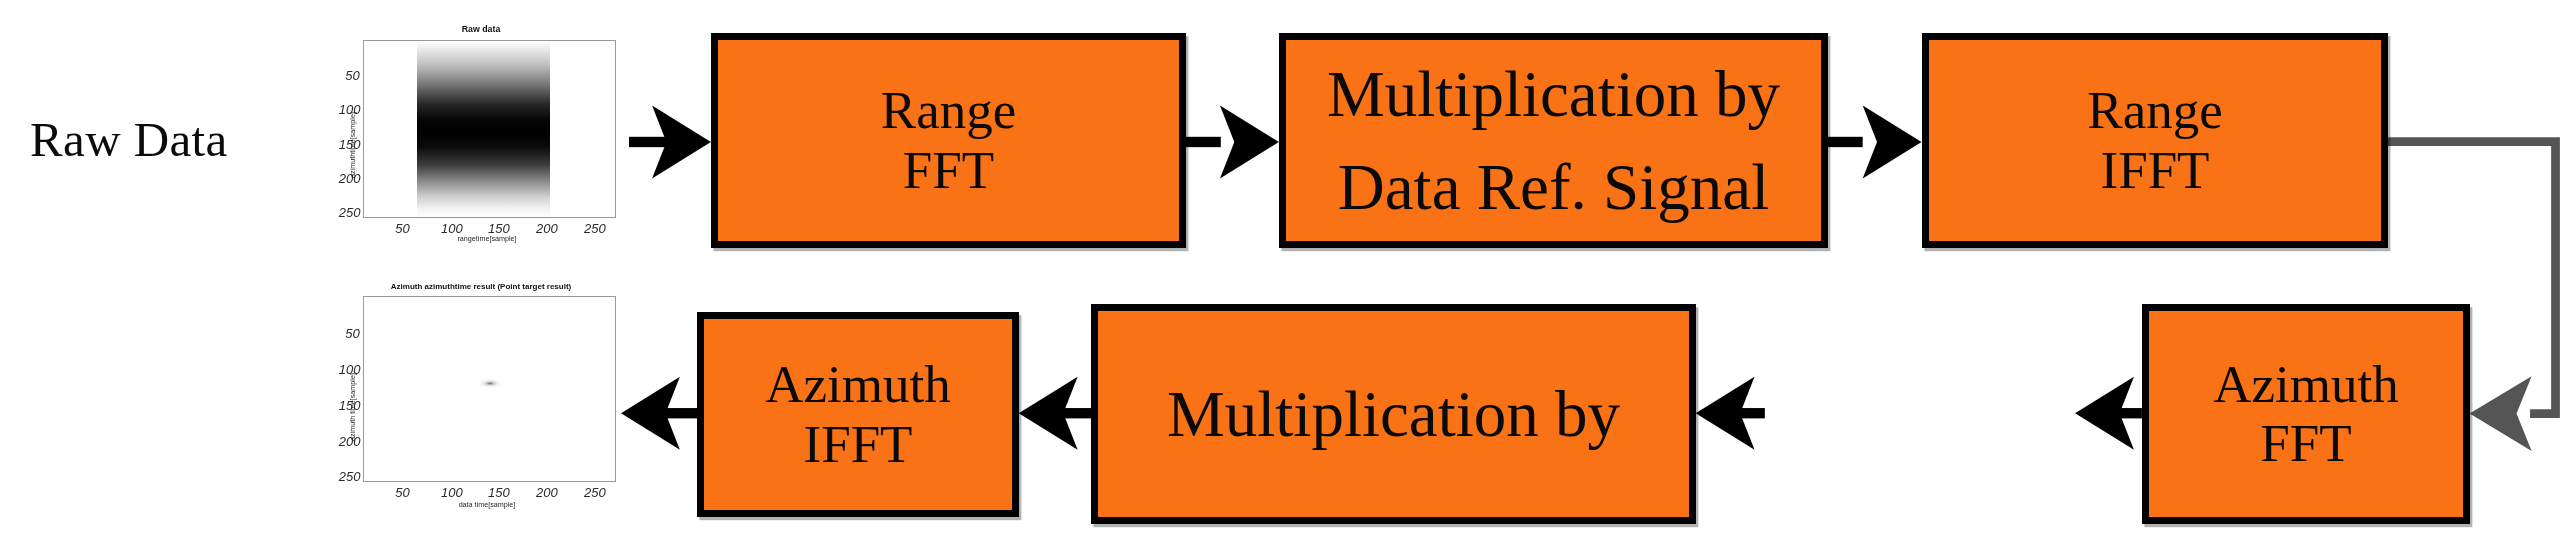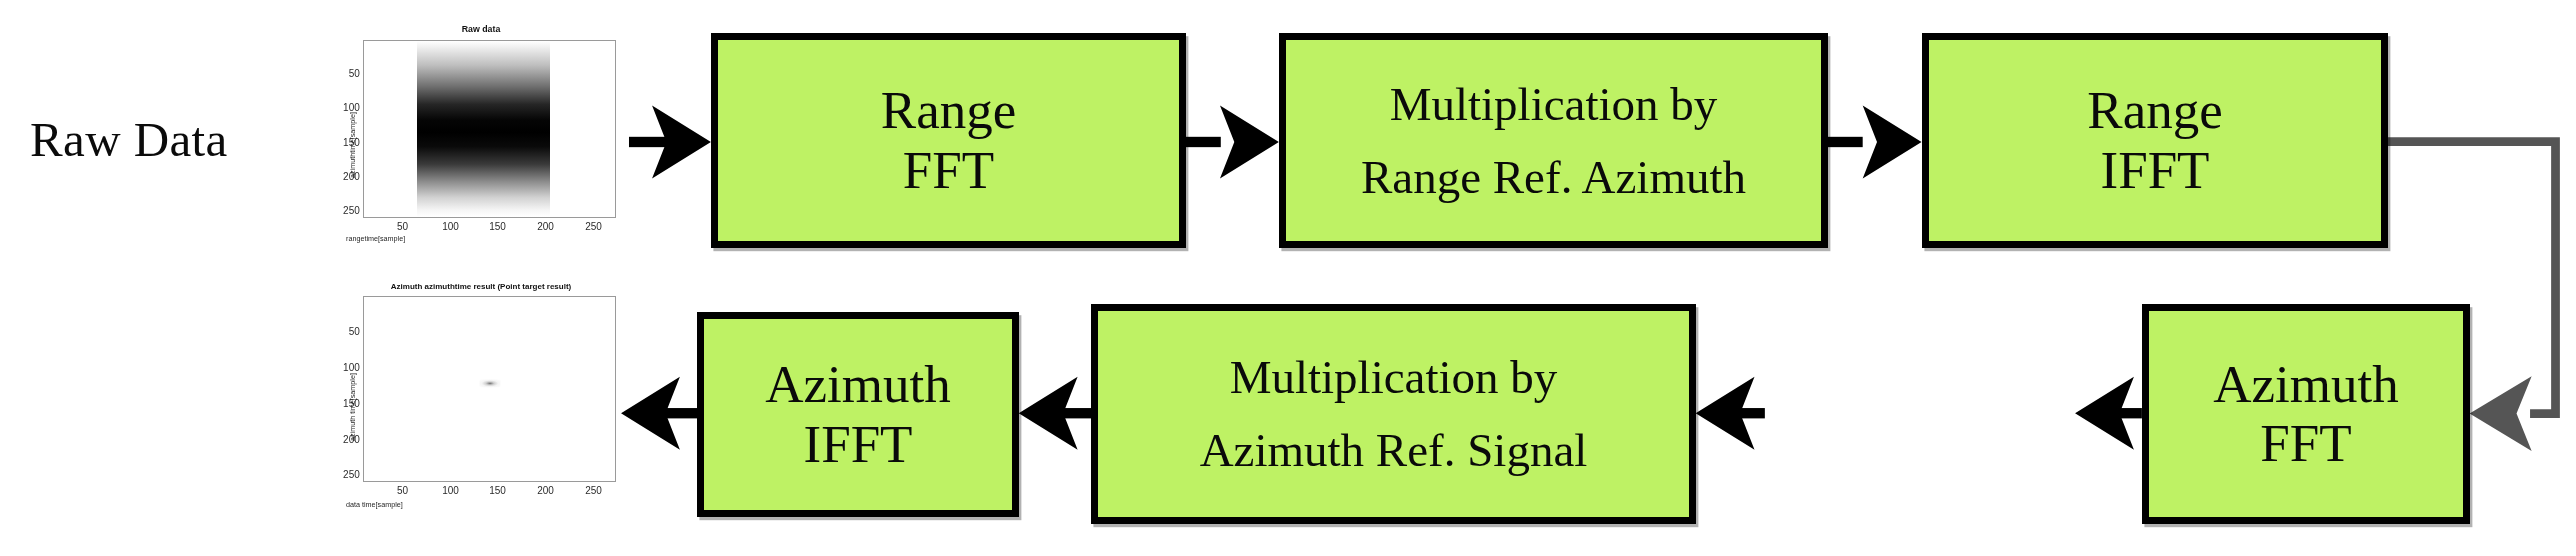--- a/index.html
+++ b/index.html
@@ -29,35 +29,35 @@
     white-space: nowrap;
     letter-spacing: 0.4px;
   }
   #label-raw-data { left: 30px; top: 111px; }
   #label-sar-image { left: 19px; top: 380px; }
 
   
   .proc-box {
     position: absolute;
     box-sizing: border-box;
-    background: #bef264;
+    background: #f97316;
     border: 7.2px solid #000000;
     display: flex;
     flex-direction: column;
     align-items: center;
     justify-content: center;
     text-align: center;
     color: #0a0a0a;
     font-family: "Liberation Serif", "DejaVu Serif", serif;
     line-height: 1.12;
     box-shadow: 2.4px 3.2px 0 rgba(0,0,0,0.30);
   }
   .proc-box .ln { display: block; white-space: nowrap; }
   .size-1 { font-size: 53px; }
-  .size-2 { font-size: 47px; gap: 20px; }
+  .size-2 { font-size: 65px; gap: 20px; }
 
   
   #box-range-fft        { left: 711px;  top: 33px;  width: 475px;  height: 215px; }
   #box-mult-range-ref   { left: 1279px; top: 33px;  width: 549px;  height: 215px; }
   #box-range-ifft       { left: 1922px; top: 33px;  width: 466px;  height: 215px; }
   
   #box-azimuth-ifft     { left: 697px;  top: 312px; width: 322px;  height: 205px; }
   #box-mult-azimuth-ref { left: 1091px; top: 304px; width: 605px;  height: 220px; }
   #box-rcmc             { left: 1765px; top: 304px; width: 310px;  height: 220px; }
   #box-azimuth-fft      { left: 2142px; top: 304px; width: 328px;  height: 220px; }
@@ -133,40 +133,42 @@
     background: radial-gradient(ellipse at center,
         rgba(90,90,90,0.85) 0%,
         rgba(150,150,150,0.45) 28%,
         rgba(205,205,205,0.22) 55%,
         rgba(255,255,255,0) 100%);
   }
 
   .tick-label {
     position: absolute;
     font-family: "Liberation Sans", "DejaVu Sans", sans-serif;
-    font-size: 10px;
+    font-size: 13px;
     color: #2b2b2b;
     white-space: nowrap;
+    font-style: italic;
   }
   .ytick { text-align: right; }
   .xtick { text-align: center; }
 
   .axis-name {
     position: absolute;
     font-family: "Liberation Sans", "DejaVu Sans", sans-serif;
     font-size: 7.2px;
     color: #1f1f1f;
     white-space: nowrap;
   }
   .axis-name.y {
     transform-origin: 0 0;
     transform: rotate(-90deg);
   }
   .axis-name.x {
     left: 12px; right: 0;
+    text-align: center;
   }
 </style>
 </head>
 <body>
 
 <div id="canvas">
 
   <div class="side-label" id="label-raw-data">Raw Data</div>
 
 
@@ -267,36 +269,35 @@
     </g>
   </svg>
 
   <div class="proc-box size-1" id="box-range-fft">
     <span class="ln">Range</span>
     <span class="ln">FFT</span>
   </div>
 
   <div class="proc-box size-2" id="box-mult-range-ref">
     <span class="ln">Multiplication by</span>
-    <span class="ln">Range Ref. Azimuth</span>
+    <span class="ln">Data Ref. Signal</span>
   </div>
 
   <div class="proc-box size-1" id="box-range-ifft">
     <span class="ln">Range</span>
     <span class="ln">IFFT</span>
   </div>
 
   <div class="proc-box size-1" id="box-azimuth-ifft">
     <span class="ln">Azimuth</span>
     <span class="ln">IFFT</span>
   </div>
 
   <div class="proc-box size-2" id="box-mult-azimuth-ref">
     <span class="ln">Multiplication by</span>
-    <span class="ln">Azimuth Ref. Signal</span>
   </div>
 
 
   <div class="proc-box size-1" id="box-azimuth-fft">
     <span class="ln">Azimuth</span>
     <span class="ln">FFT</span>
   </div>
 
 </div>
 

